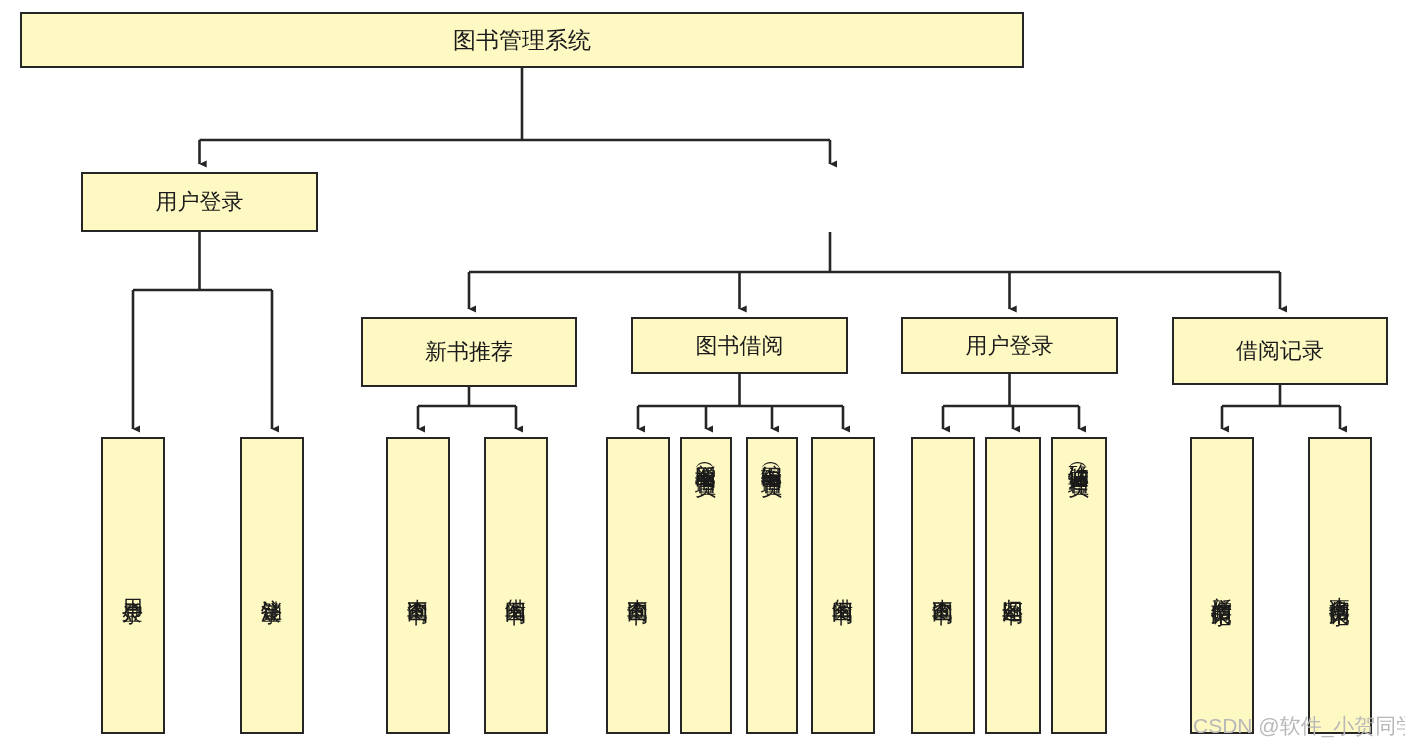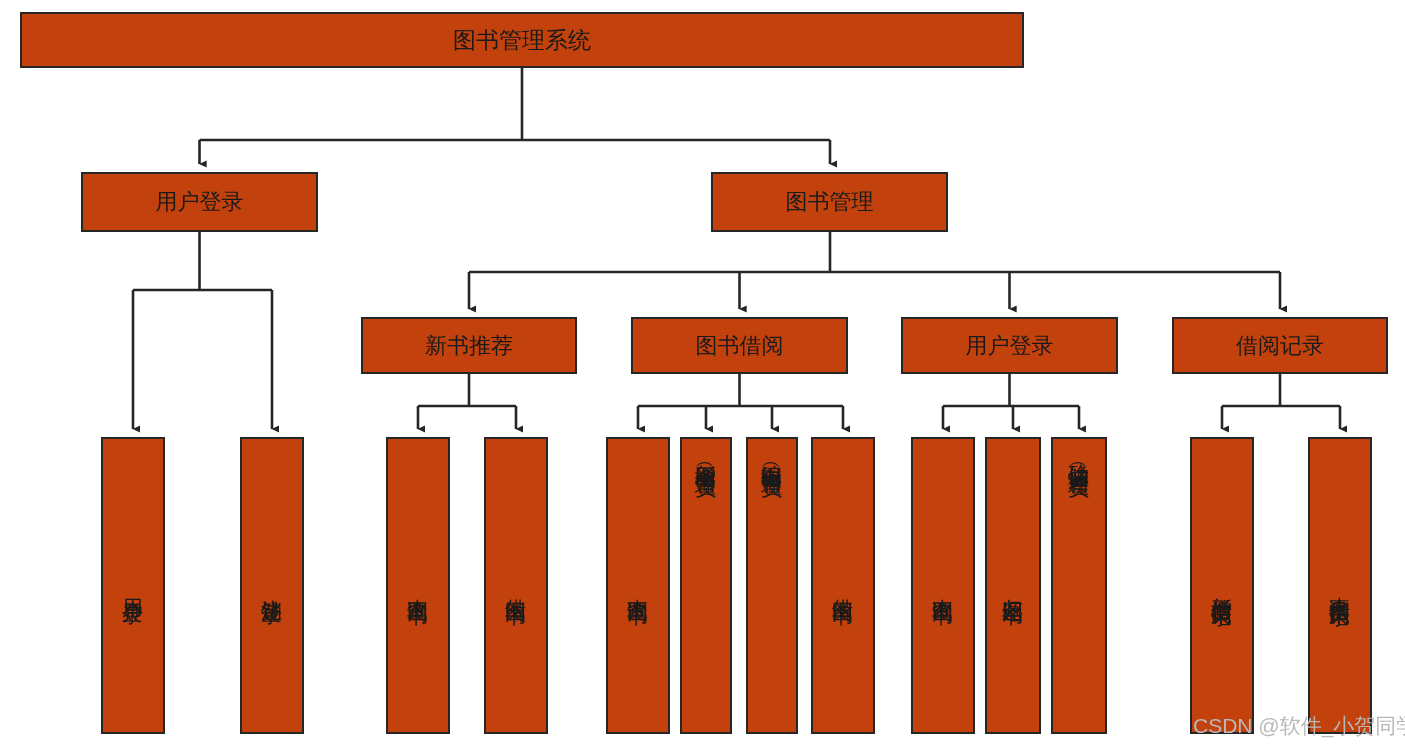--- a/index.html
+++ b/index.html
@@ -21,21 +21,21 @@
   #diagram-svg {
     position: absolute;
     left: 0;
     top: 0;
     width: 1405px;
     height: 747px;
   }
   .node-box {
     position: absolute;
     box-sizing: border-box;
-    background: #c2410c;
+    background: #fef9c3;
     border: 2px solid #262626;
     display: flex;
     align-items: center;
     justify-content: center;
     overflow: hidden;
   }
   .node-label {
     font-family: "Liberation Sans", "DejaVu Sans", sans-serif;
     color: #1a1a1a;
     line-height: 1.05;
@@ -123,34 +123,31 @@
     </g>
   </svg>
 
   <div class="node-box level-1" style="left: 20px; top: 12px; width: 1004px; height: 56px;">
     <span class="node-label">图书管理系统</span>
   </div>
 
   <div class="node-box level-2" style="left: 81px; top: 172px; width: 237px; height: 60px;">
     <span class="node-label">用户登录</span>
   </div>
-  <div class="node-box level-2" style="left: 711px; top: 172px; width: 237px; height: 60px;">
-    <span class="node-label">图书管理</span>
-  </div>
 
-  <div class="node-box level-3" style="left: 361px; top: 317px; width: 216px; height: 57px;">
+  <div class="node-box level-3" style="left: 361px; top: 317px; width: 216px; height: 70px;">
     <span class="node-label">新书推荐</span>
   </div>
   <div class="node-box level-3" style="left: 631px; top: 317px; width: 217px; height: 57px; justify-content: center;">
     <span class="node-label">图书借阅</span>
   </div>
   <div class="node-box level-3" style="left: 901px; top: 317px; width: 217px; height: 57px;">
     <span class="node-label">用户登录</span>
   </div>
-  <div class="node-box level-3" style="left: 1172px; top: 317px; width: 216px; height: 57px;">
+  <div class="node-box level-3" style="left: 1172px; top: 317px; width: 216px; height: 68px;">
     <span class="node-label">借阅记录</span>
   </div>
 
   <div class="node-box leaf" style="left: 101px; top: 437px; width: 64px; height: 297px;">
     <span class="node-label">用户登录</span>
   </div>
   <div class="node-box leaf" style="left: 240px; top: 437px; width: 64px; height: 297px;">
     <span class="node-label">注销登录</span>
   </div>
 

